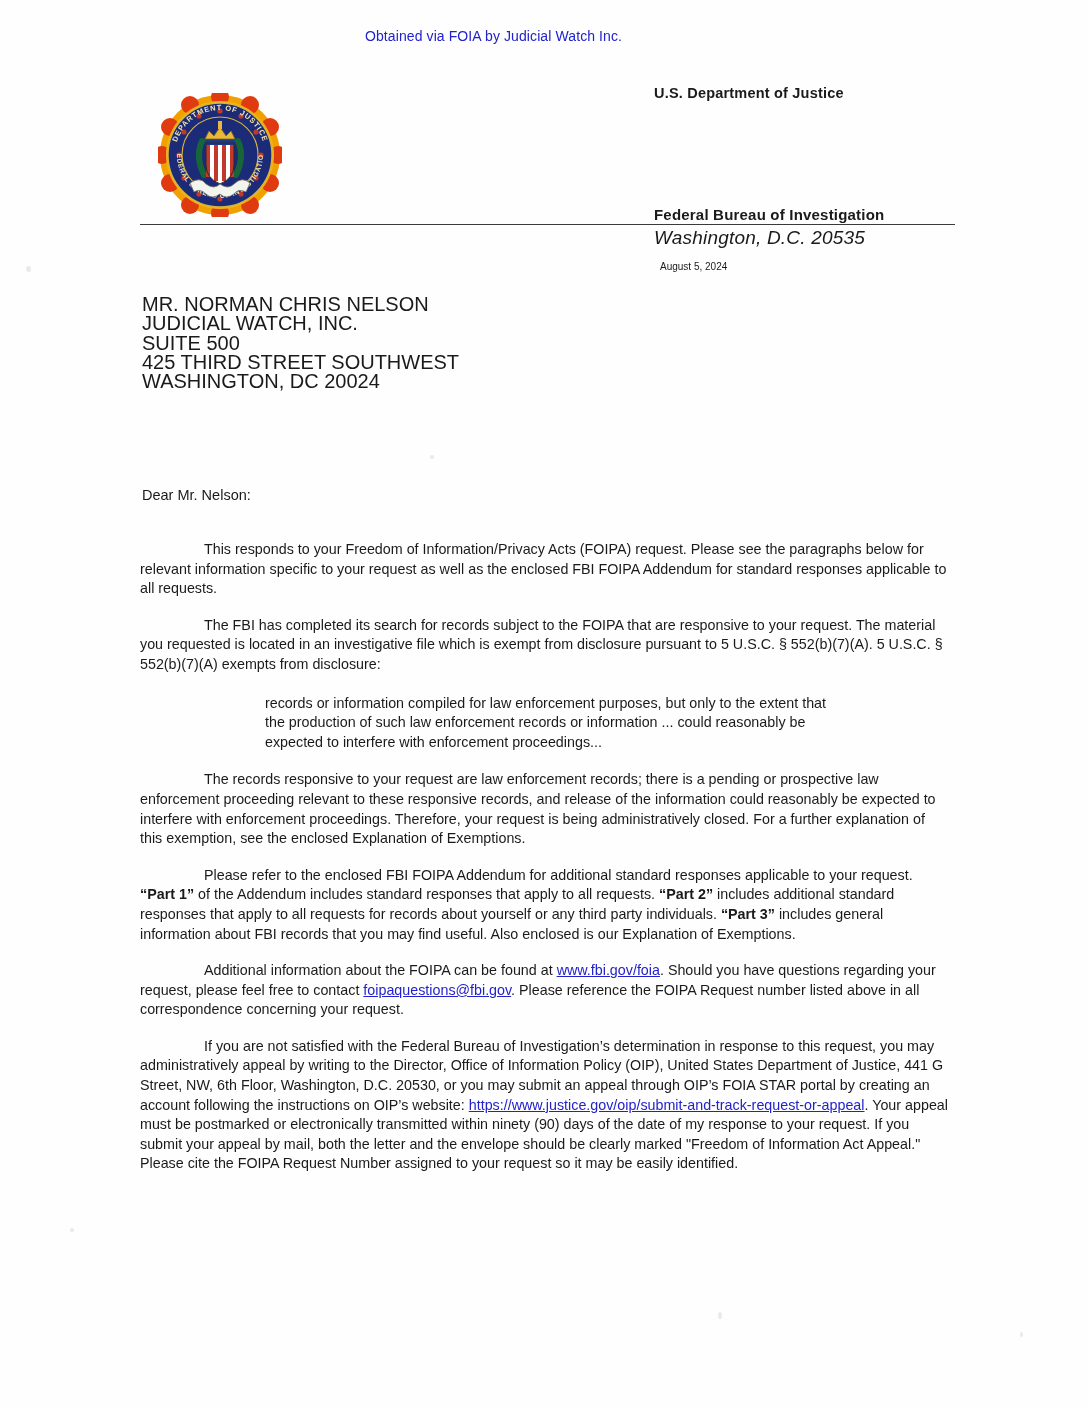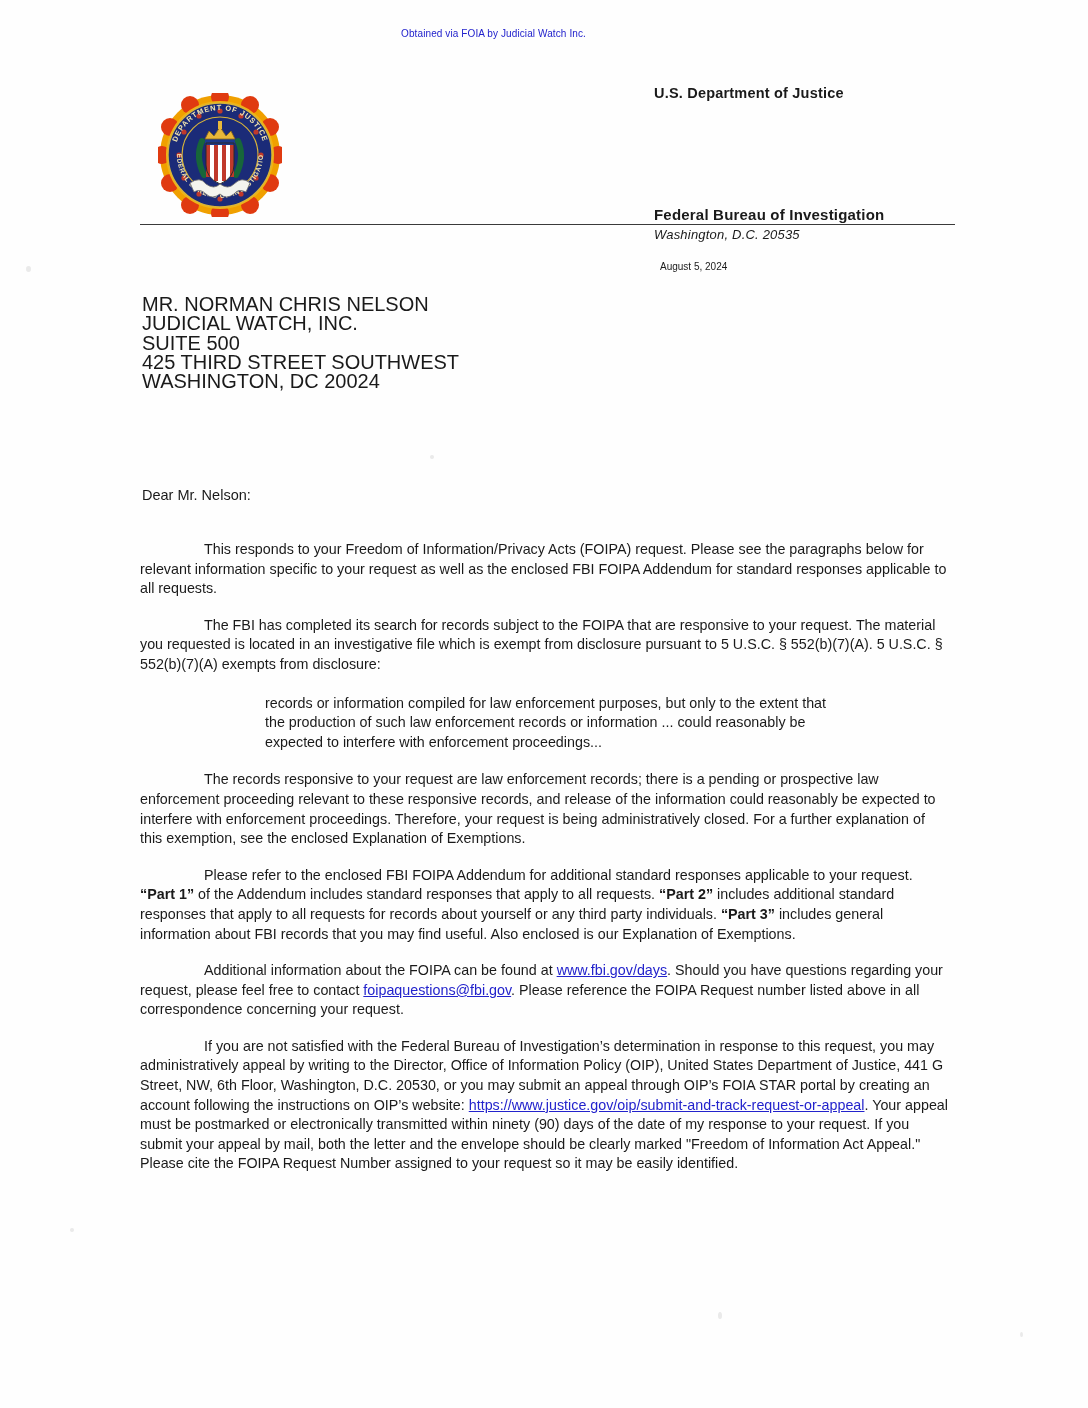--- a/index.html
+++ b/index.html
@@ -29,21 +29,21 @@
     border-radius: 50%;
     opacity: .55;
   }
 
   .foia-banner {
     position: absolute;
     top: 28px;
     left: 0;
     width: 987px;
     text-align: center;
-    font-size: 10px;
+    font-size: 14px;
     color: #2222cc;
     letter-spacing: .1px;
     white-space: nowrap;
   }
 
   
   .seal {
     position: absolute;
     left: 158px;
     top: 93px;
@@ -64,21 +64,21 @@
     left: 654px;
     top: 206px;
     font-size: 15px;
     font-weight: bold;
     letter-spacing: .2px;
   }
   .city-line {
     position: absolute;
     left: 654px;
     top: 227px;
-    font-size: 13px;
+    font-size: 19px;
     font-style: italic;
     letter-spacing: .2px;
   }
   .rule {
     position: absolute;
     left: 140px;
     top: 224px;
     width: 815px;
     height: 1px;
     background: #3a3a3a;
@@ -247,20 +247,20 @@
 
   <div class="body">
     <p>This responds to your Freedom of Information/Privacy Acts (FOIPA) request. Please see the paragraphs below for relevant information specific to your request as well as the enclosed FBI FOIPA Addendum for standard responses applicable to all requests.</p>
     <p>The FBI has completed its search for records subject to the FOIPA that are responsive to your request. The material you requested is located in an investigative file which is exempt from disclosure pursuant to 5 U.S.C. § 552(b)(7)(A).   5 U.S.C. § 552(b)(7)(A) exempts from disclosure:</p>
     <p class="quote">records or information compiled for law enforcement purposes, but only to the extent that the production of such law enforcement records or information ... could reasonably be expected to interfere with enforcement proceedings...</p>
     <p>The records responsive to your request are law enforcement records; there is a pending or prospective law enforcement proceeding relevant to these responsive records, and release of the information could reasonably be expected to interfere with enforcement proceedings.   Therefore, your request is being administratively closed.   For a further explanation of this exemption, see the enclosed Explanation of Exemptions.</p>
     <p>
       <span>Please refer to the enclosed FBI FOIPA Addendum for additional standard responses applicable to your request.   </span><b>“Part 1”</b><span> of the Addendum includes standard responses that apply to all requests.   </span><b>“Part 2”</b><span> includes additional standard responses that apply to all requests for records about yourself or any third party individuals. </span><b>“Part 3”</b><span> includes general information about FBI records that you may find useful.   Also enclosed is our Explanation of Exemptions.</span>
     </p>
     <p>
-      <span>Additional information about the FOIPA can be found at </span><a class="link" href="#">www.fbi.gov/days</a><span>.   Should you have questions regarding your request, please feel free to contact </span><a class="link" href="#">foipaquestions@fbi.gov</a><span>.   Please reference the FOIPA Request number listed above in all correspondence concerning your request.</span>
+      <span>Additional information about the FOIPA can be found at </span><a class="link" href="#">www.fbi.gov/foia</a><span>.   Should you have questions regarding your request, please feel free to contact </span><a class="link" href="#">foipaquestions@fbi.gov</a><span>.   Please reference the FOIPA Request number listed above in all correspondence concerning your request.</span>
     </p>
     <p class="last">
       <span>If you are not satisfied with the Federal Bureau of Investigation’s determination in response to this request, you may administratively appeal by writing to the Director, Office of Information Policy (OIP), United States Department of Justice, 441 G Street, NW, 6th Floor, Washington, D.C. 20530, or you may submit an appeal through OIP’s FOIA STAR portal by creating an account following the instructions on OIP’s website: </span><a class="link" href="#">https://www.justice.gov/oip/submit-and-track-request-or-appeal</a><span>.   Your appeal must be postmarked or electronically transmitted within ninety (90) days of the date of my response to your request.   If you submit your appeal by mail, both the letter and the envelope should be clearly marked "Freedom of Information Act Appeal."   Please cite the FOIPA Request Number assigned to your request so it may be easily identified.</span>
     </p>
   </div>
 
 </div>
 
 </body></html>

